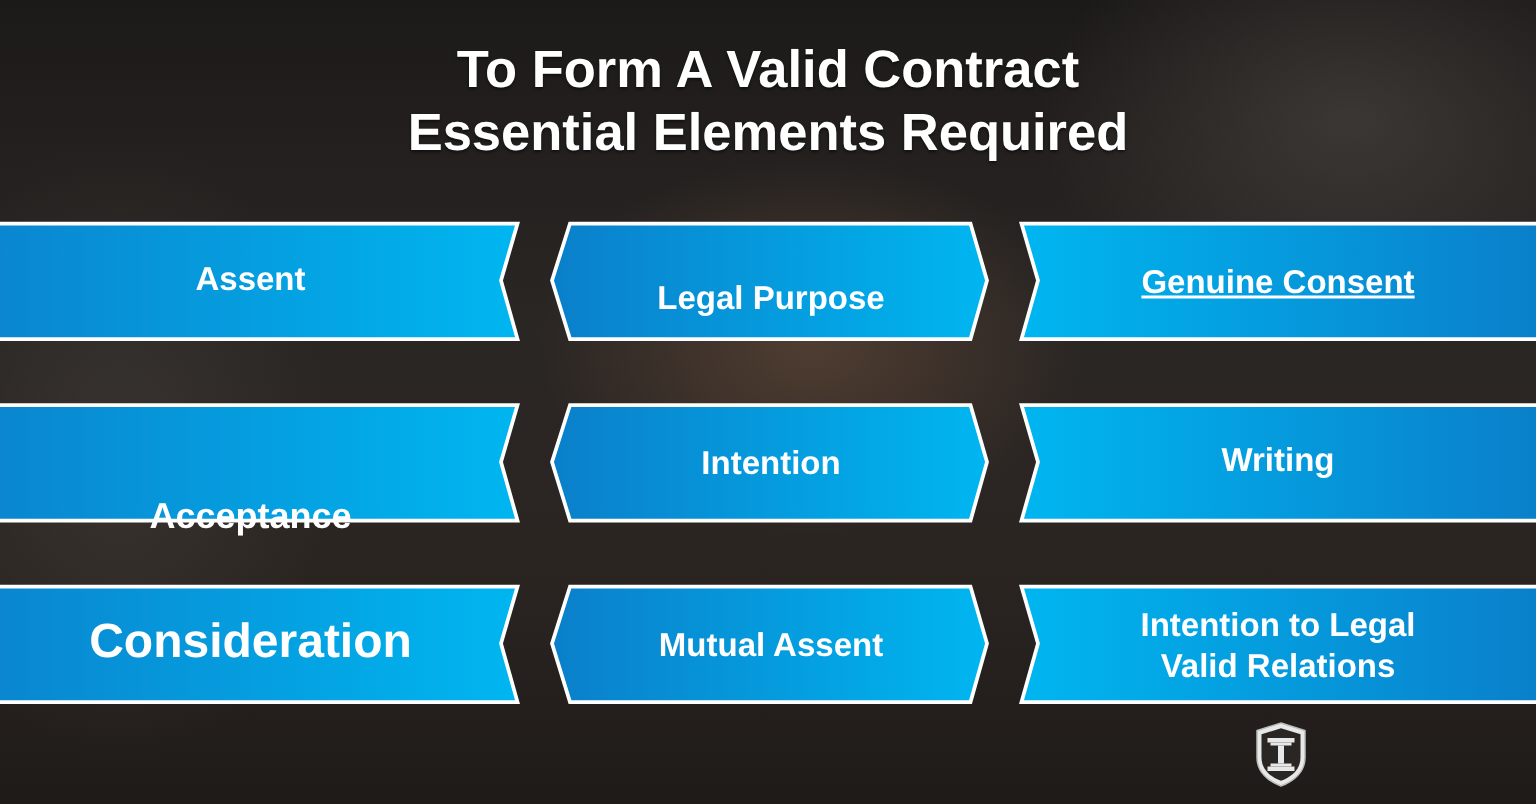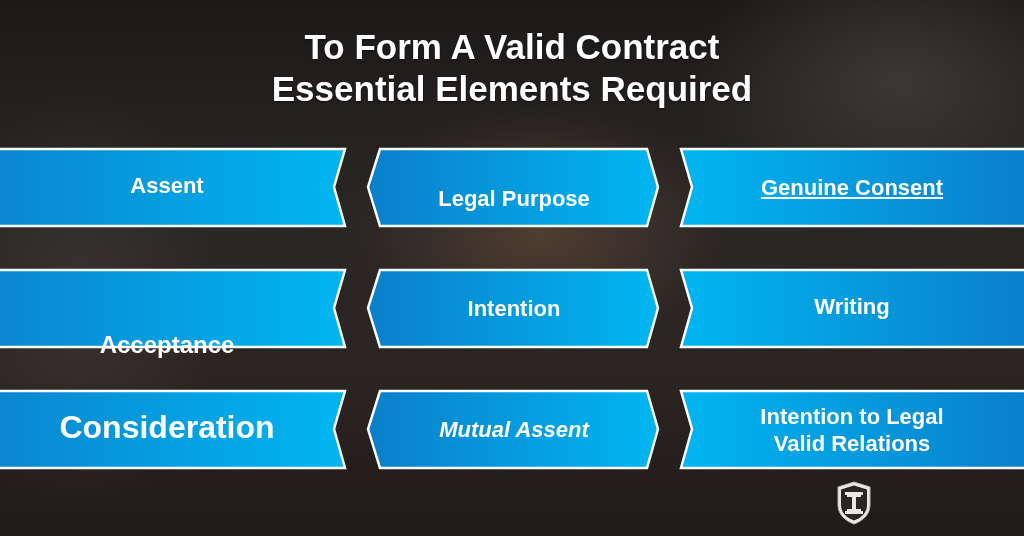--- a/index.html
+++ b/index.html
@@ -78,21 +78,21 @@
 
 <div class="label" style="left:0;top:149px;width:334px;height:72px;">Assent</div>
 <div class="label" style="left:370px;top:149px;width:288px;height:99px;">Legal Purpose</div>
 <div class="label" style="left:692px;top:149px;width:320px;height:77px;text-decoration:underline;">Genuine Consent</div>
 
 <div class="label" style="left:0;top:270px;width:334px;height:77px;font-size:24px;margin-top:36px;">Acceptance</div>
 <div class="label" style="left:370px;top:270px;width:288px;height:77px;">Intention</div>
 <div class="label" style="left:692px;top:270px;width:320px;height:72px;">Writing</div>
 
 <div class="label" style="left:0;top:391px;width:334px;height:72px;font-size:32px;">Consideration</div>
-<div class="label" style="left:370px;top:391px;width:288px;height:77px;font-style:italic;">Mutual Assent</div>
+<div class="label" style="left:370px;top:391px;width:288px;height:77px;">Mutual Assent</div>
 <div class="label" style="left:692px;top:391px;width:320px;height:77px;flex-direction:column;">
   <div>Intention to Legal</div>
   <div>Valid Relations</div>
 </div>
 
 <div class="logo">
   <svg width="36" height="44" viewBox="0 0 36 44">
     <path d="M18 1 L34 6 L34 24 C34 34 26 40 18 43 C10 40 2 34 2 24 L2 6 Z" fill="#e8e8e8" stroke="#bbb" stroke-width="1"></path>
     <path d="M18 4.5 L31 8.5 L31 24 C31 32 25 37 18 39.5 C11 37 5 32 5 24 L5 8.5 Z" fill="#2a2624"></path>
     <rect x="9" y="11" width="18" height="3" fill="#e8e8e8"></rect>

